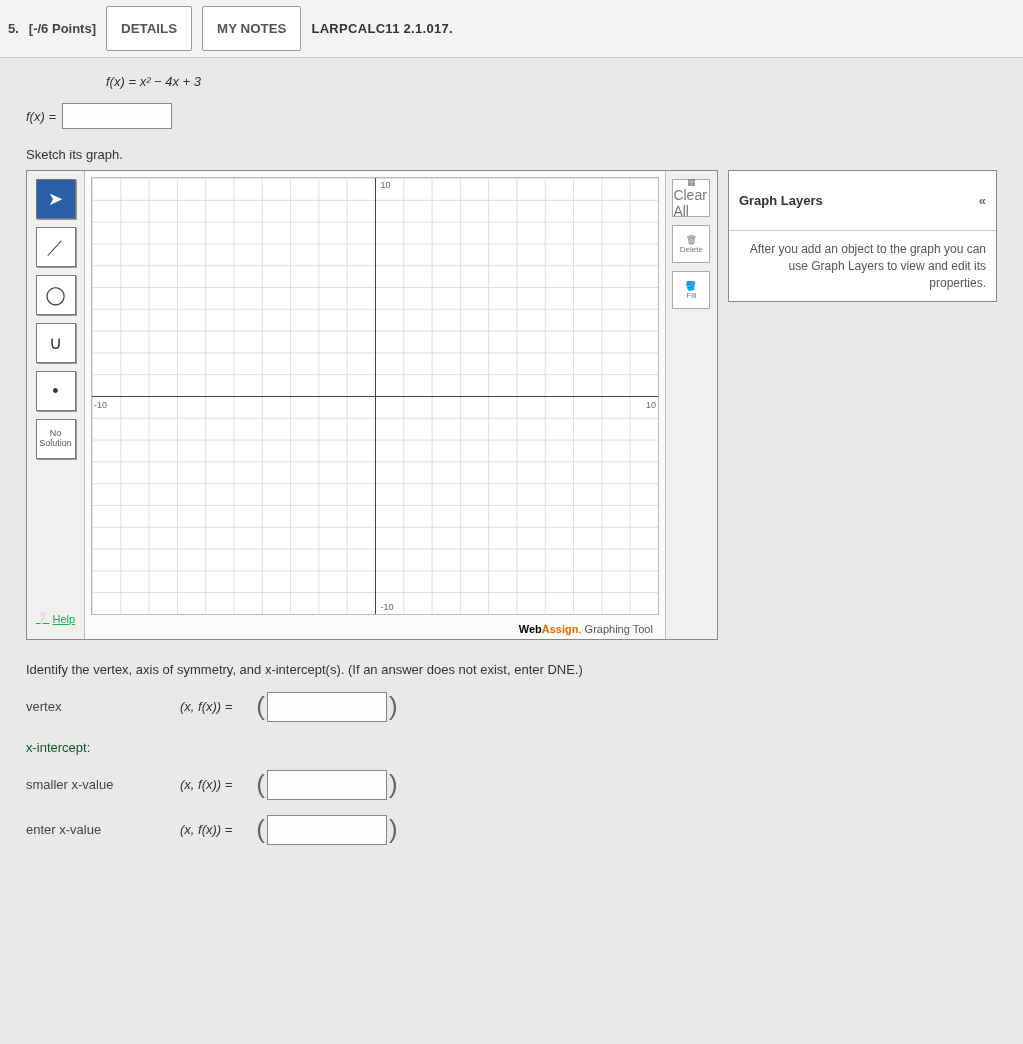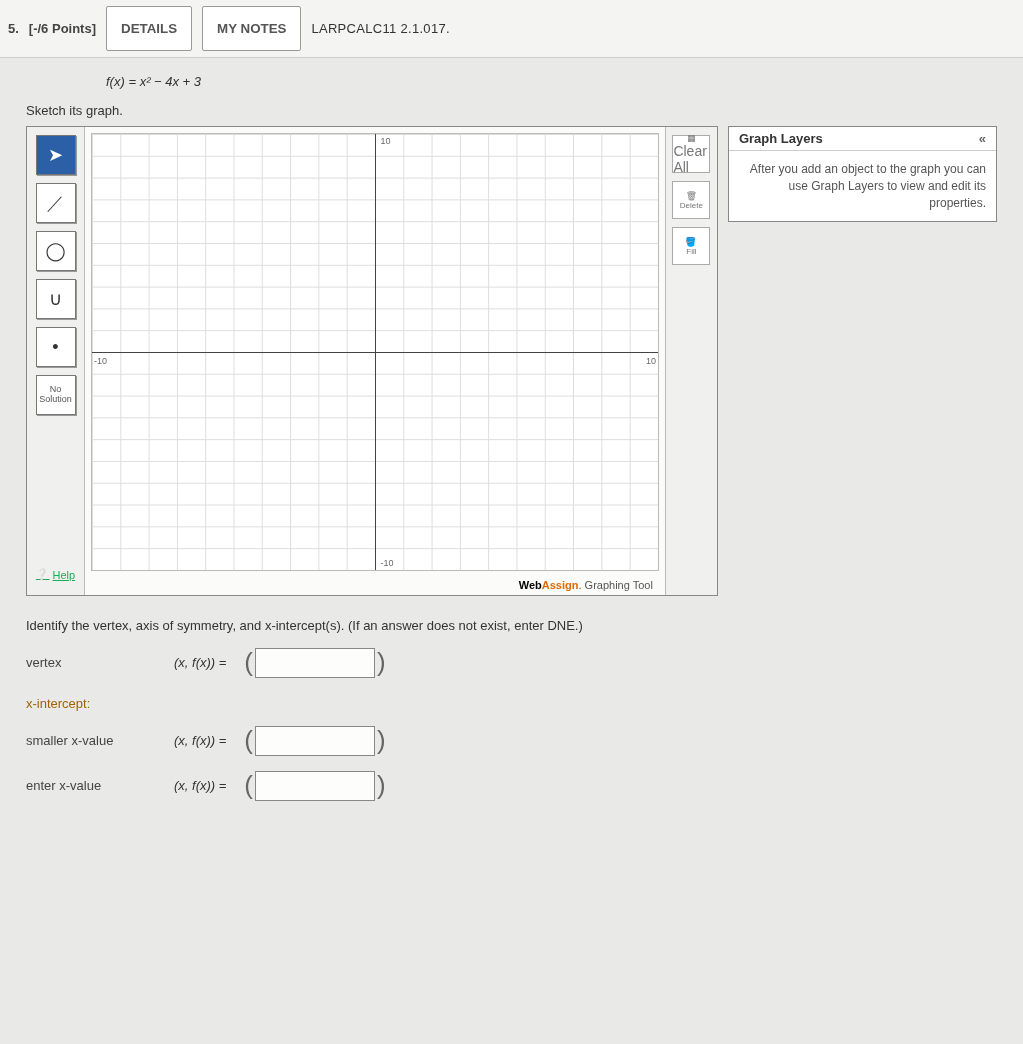--- a/index.html
+++ b/index.html
@@ -22,21 +22,21 @@
   .qnum { font-weight: bold; color: #444; }
   .hdr-btn {
     border: 1px solid #999;
     background: #fff;
     padding: 14px 14px;
     font-weight: bold;
     color: #555;
     cursor: pointer;
     border-radius: 2px;
   }
-  .book-ref { font-weight: normal; color: #333; letter-spacing: .3px; }
+  .book-ref { font-weight: bold; color: #333; letter-spacing: .3px; }
   .content { padding: 16px 26px; }
   .prompt { color: #333; margin: 4px 0 10px; }
   .formula { font-style: italic; margin-left: 80px; margin-bottom: 14px; }
   .inline-field { display: flex; align-items: center; gap: 6px; margin: 10px 0 18px;}
   .ital { font-style: italic; }
   input.box {
     border: 1px solid #888;
     height: 26px;
     width: 110px;
     background: #fdfdfb;
@@ -119,53 +119,57 @@
   }
   .footer-brand b { color:#000; }
   .footer-brand .orange{ color:#e06a00; font-weight:bold;}
   .layers-panel {
     border:1px solid #888;
     background:#fff;
     width: 280px;
   }
   .layers-head {
     display:flex; justify-content:space-between; align-items:flex-end;
-    padding:4px 10px;
+    padding:22px 10px;
     border-bottom:1px solid #ccc;
     font-weight:bold; color:#333;
   }
   .collapse { font-weight:bold; color:#666; cursor:pointer;}
   .layers-body { padding:10px; font-size:12px; color:#555; line-height:1.4;text-align:right;}
   
   .qa { margin-top: 22px; }
-  .qa-row { display:flex; align-items:center; gap:18px; margin:14px 0;}
+  .qa-row { display:flex; align-items:center; gap:24px; margin:14px 0;}
   .qa-label { width:130px; color:#444;}
   .paren-field { display:flex; align-items:center; font-size:26px; color:#666;}
   .paren-field input.box { height:30px; width:120px; margin:0 2px;}
-  .subhead { margin-top:18px; font-weight:normal; color:#a16207;}
+  .subhead { margin-top:18px; font-weight:normal; color:#14532d;}
 </style>
 </head>
 <body>
 
 <div class="header-row">
   <span class="qnum">5.</span>
   <span class="qnum">[-/6 Points]</span>
   <button class="hdr-btn">DETAILS</button>
   <button class="hdr-btn">MY NOTES</button>
   <span class="book-ref">LARPCALC11 2.1.017.</span>
 </div>
 
 <div class="content">
 
   <div class="formula">
     <span class="ital">f(x)</span>
     <span> = </span>
     <span class="ital">x² − 4x + 3</span>
   </div>
 
+  <div class="inline-field">
+    <span class="ital">f(x) =</span>
+    <input class="box" type="text" style="">
+  </div>
 
   <div class="section-label">Sketch its graph.</div>
 
   <div class="graph-row">
     <div class="graph-tool">
 
       <div class="tool-col">
         <div class="tool-btn sel">
           <span>➤</span>
         </div>

